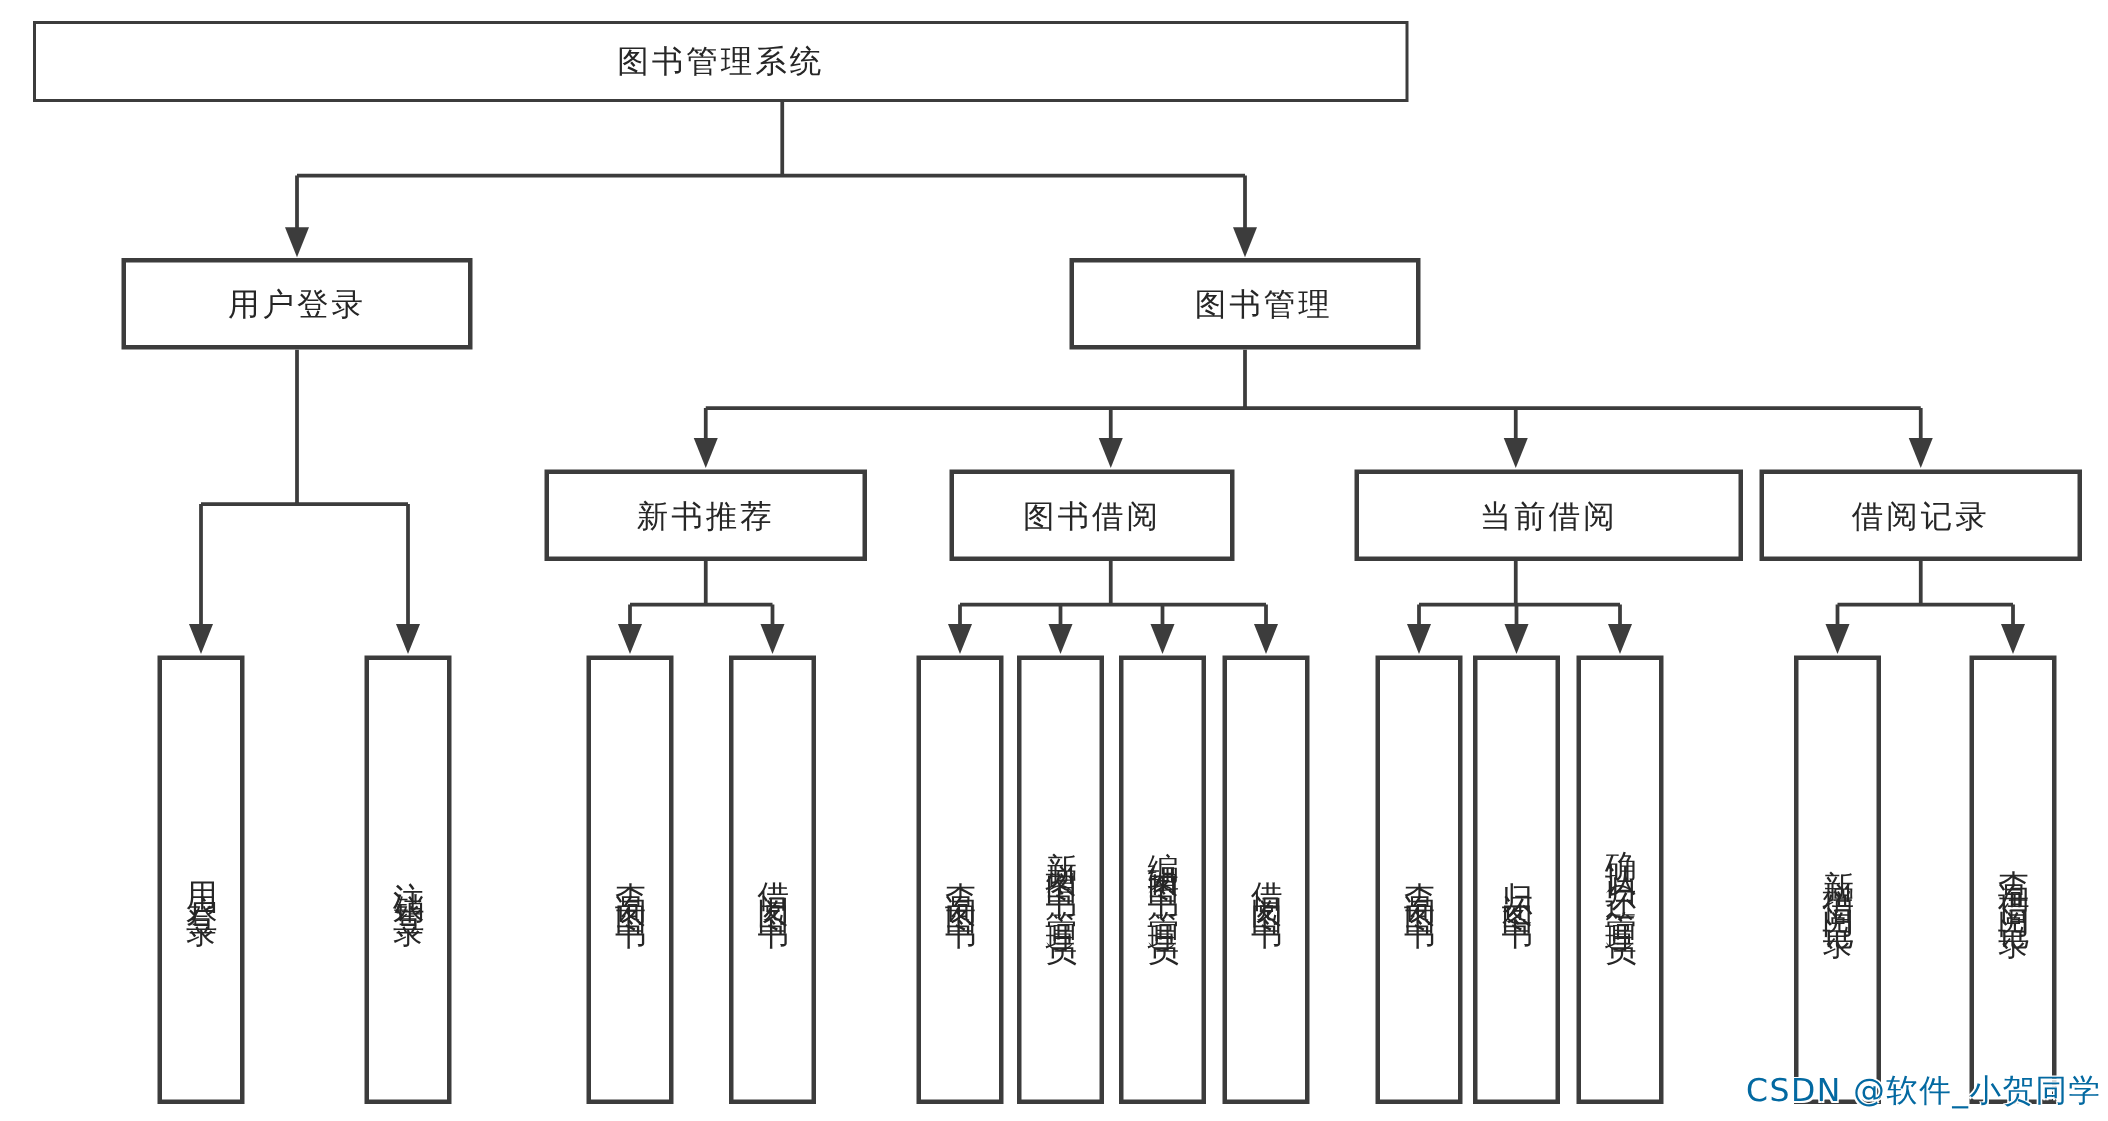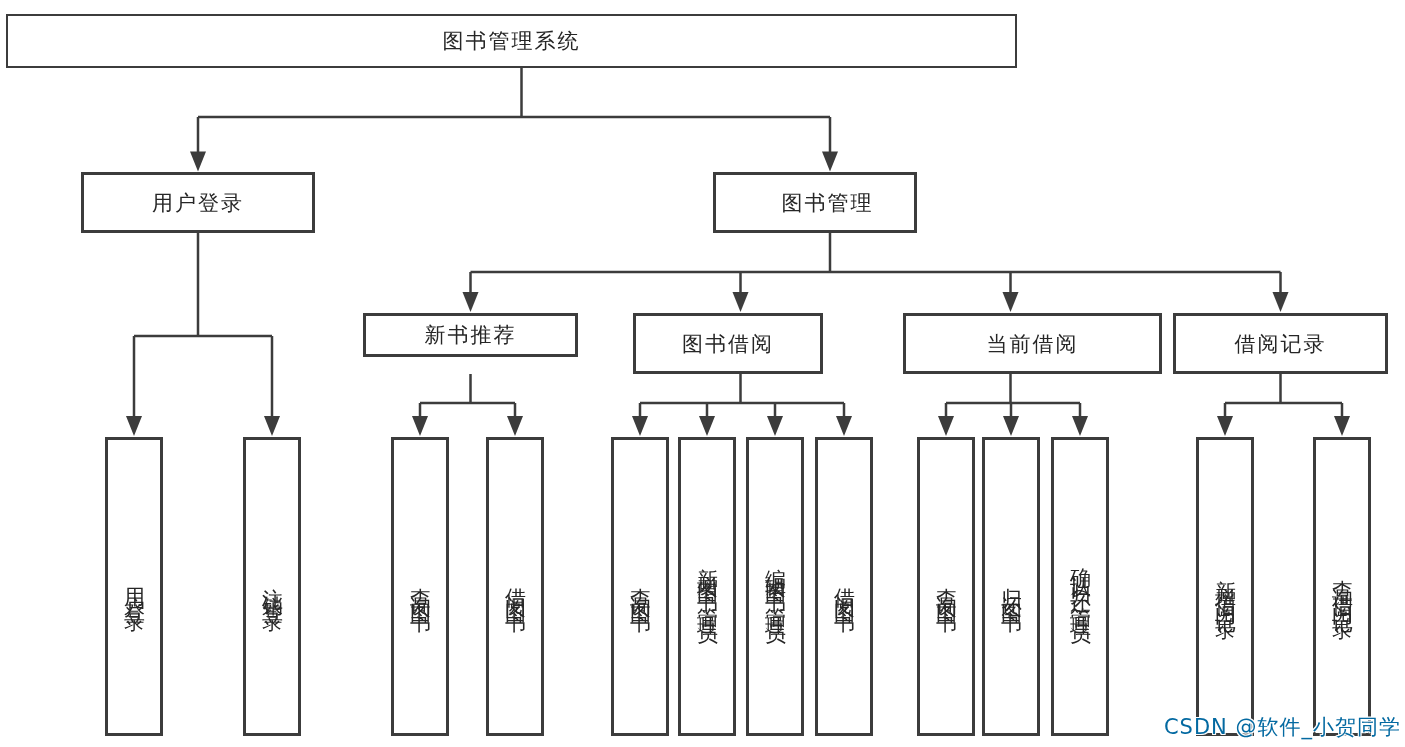--- a/index.html
+++ b/index.html
@@ -8,24 +8,24 @@
   .stage { position:relative; width:1405px; height:747px; background:#ffffff; overflow:hidden; }
   svg.connectors { position:absolute; left:0; top:0; width:1405px; height:747px; }
   .node {
     position:absolute;
     border:3px solid #3c3c3c;
     background:#ffffff;
     display:flex; align-items:center; justify-content:center;
     color:#262626;
   }
   .h-node { font-size:21px; letter-spacing:2px; white-space:nowrap; }
-  .n-root { left:6px;  top:14px;  width:1011px; height:54px; border-width:2.5px; }
+  .n-root { left:22px;  top:14px;  width:917px; height:54px; border-width:2.5px; }
   .n-l1-0 { left:81px;  top:172px; width:234px; height:61px; }
-  .n-l1-1 { left:713px; top:172px; width:204px; height:61px;padding-left:25px; }
-  .n-l2-0 { left:363px; top:313px; width:215px; height:44px; }
+  .n-l1-1 { left:713px; top:172px; width:234px; height:61px;padding-left:25px; }
+  .n-l2-0 { left:363px; top:313px; width:215px; height:61px; }
   .n-l2-1 { left:633px; top:313px; width:190px; height:61px; }
   .n-l2-2 { left:903px; top:313px; width:259px; height:61px; }
   .n-l2-3 { left:1173px;top:313px; width:215px; height:61px; }
   .leaf { top:437px; width:58px; height:299px; }
   .leaf .v-text {
     writing-mode:vertical-rl;
     font-size:21px;
     letter-spacing:8px;
     line-height:1;
   }

